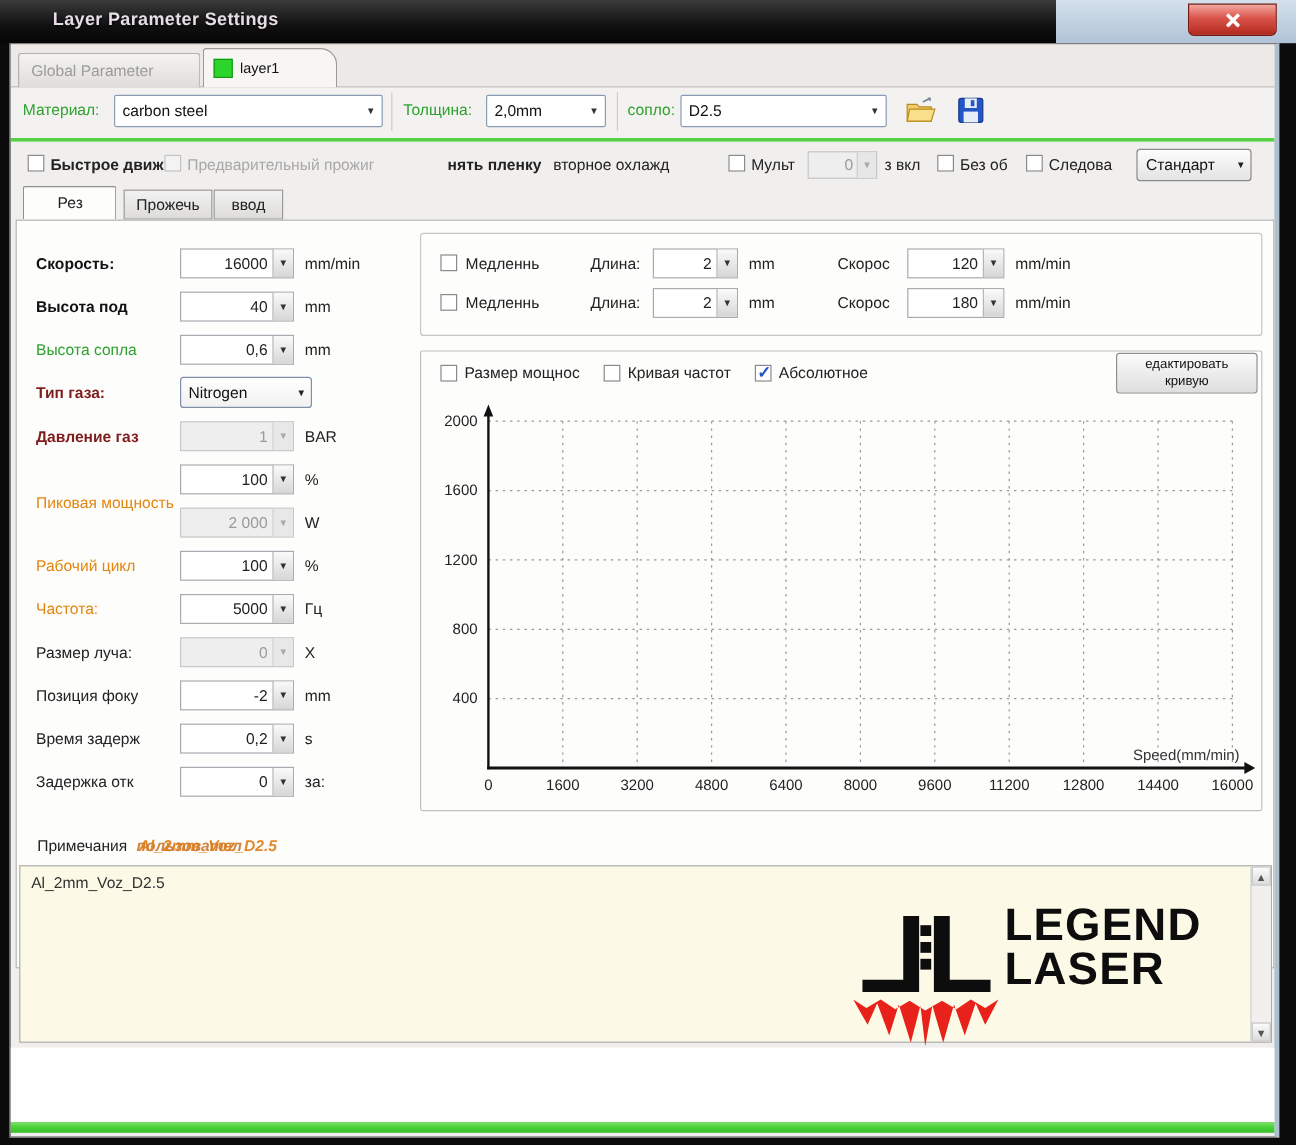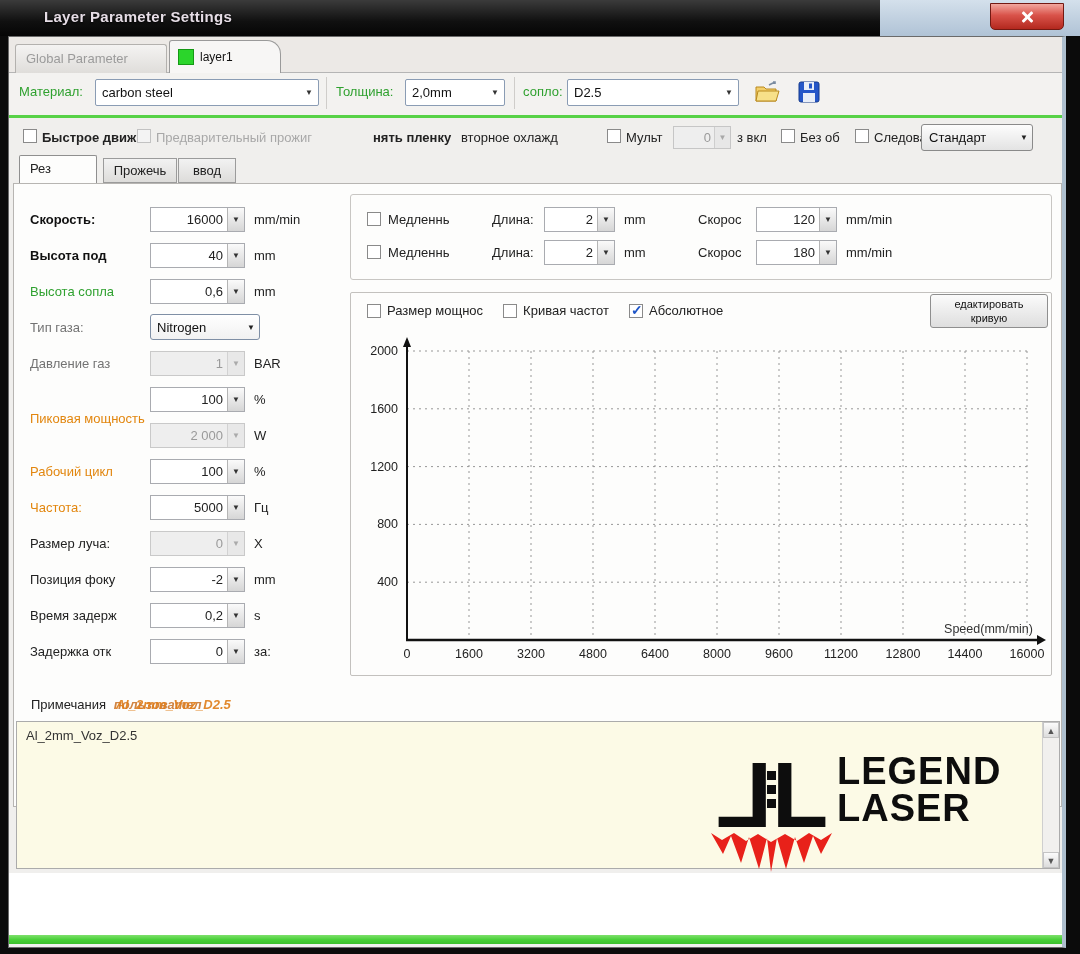--- a/index.html
+++ b/index.html
@@ -61,34 +61,34 @@
     display:flex;align-items:center;justify-content:center;}
   .std-combo{position:absolute;top:3px;height:27px;background:linear-gradient(#fdfdfd,#e3e3e3);
     border:1px solid #8a8a8a;border-radius:3px;display:flex;align-items:center;font-size:13px;color:#111;cursor:pointer;}
   .std-combo .cval{flex:1;padding:0 4px 0 7px;}
   .std-combo .carr{width:16px;text-align:center;font-size:8px;color:#222;}
 
   
   .subtabs{position:absolute;left:2px;top:118px;width:100%;height:28px;}
   .stab{position:absolute;top:0;height:28px;font-size:13px;color:#222;text-align:center;cursor:pointer;}
   .stab.active{left:8px;width:78px;background:#fdfdfc;border:1px solid #8f8f8f;border-bottom:none;
-    line-height:26px;text-align:left;padding-left:10px;border-radius:2px 2px 0 0;}
+    line-height:26px;text-align:left;padding-left:28px;border-radius:2px 2px 0 0;}
   .stab.idle{background:linear-gradient(#f2f2f2,#dddcda);border:1px solid #9b9b9b;line-height:24px;top:3px;height:25px;}
 
   
   .mainpanel{position:absolute;left:4px;top:146px;width:1049px;height:624px;background:#fdfdfc;
     border:1px solid #b7b5b2;}
 
   
   #param-col{position:absolute;left:16px;top:22px;}
   .prow{display:flex;align-items:center;height:26px;margin-bottom:10px;}
   .lb{display:inline-block;width:120px;font-size:13px;white-space:nowrap;overflow:hidden;flex:none;}
   .s-bold{font-weight:bold;color:#111;}
   .s-green{color:#2fa12f;}
-  .s-blue{color:#737373;}
+  .s-blue{color:#7f1d1d;font-weight:bold;}
   .s-orange{color:#e2860e;}
   .s-plain{color:#222;}
   .raised{position:relative;top:-17px;z-index:3;}
   .spin{display:inline-flex;height:25px;border:1px solid #a9abb0;background:#fff;flex:none;}
   .spin .sval{width:76px;text-align:right;padding:4px 4px 0 2px;font-size:13px;color:#222;}
   .spin .sbtn{width:17px;background:linear-gradient(#fafafa,#d6d6d6);border-left:1px solid #b5b5b5;
     color:#333;font-size:8px;display:flex;align-items:center;justify-content:center;}
   .spin.dis{background:#eeeeee;border-color:#c9c9c9;}
   .spin.dis .sval{color:#9a9a9a;}
   .spin.dis .sbtn{background:#e8e8e8;color:#aaa;border-left-color:#d2d2d2;}
@@ -222,21 +222,21 @@
       <span class="t" style="left:617px">Мульт</span>
       <div class="mini-spin" style="left:664px">
         <span class="sval">0</span>
         <span class="sbtn">▼</span>
       </div>
       <span class="t" style="left:728px">з вкл</span>
       <span class="cb" style="left:772px"></span>
       <span class="t" style="left:791px">Без об</span>
       <span class="cb" style="left:846px"></span>
       <span class="t" style="left:865px">Следова</span>
-      <div class="std-combo" style="left:912px;width:112px">
+      <div class="std-combo" style="left:938px;width:96px">
         <span class="cval">Стандарт</span>
         <span class="carr">▼</span>
       </div>
     </div>
 
     <div class="subtabs">
       <div class="stab active">Рез</div>
       <div class="stab idle" style="left:92px;width:74px">Прожечь</div>
       <div class="stab idle" style="left:167px;width:58px">ввод</div>
     </div>

